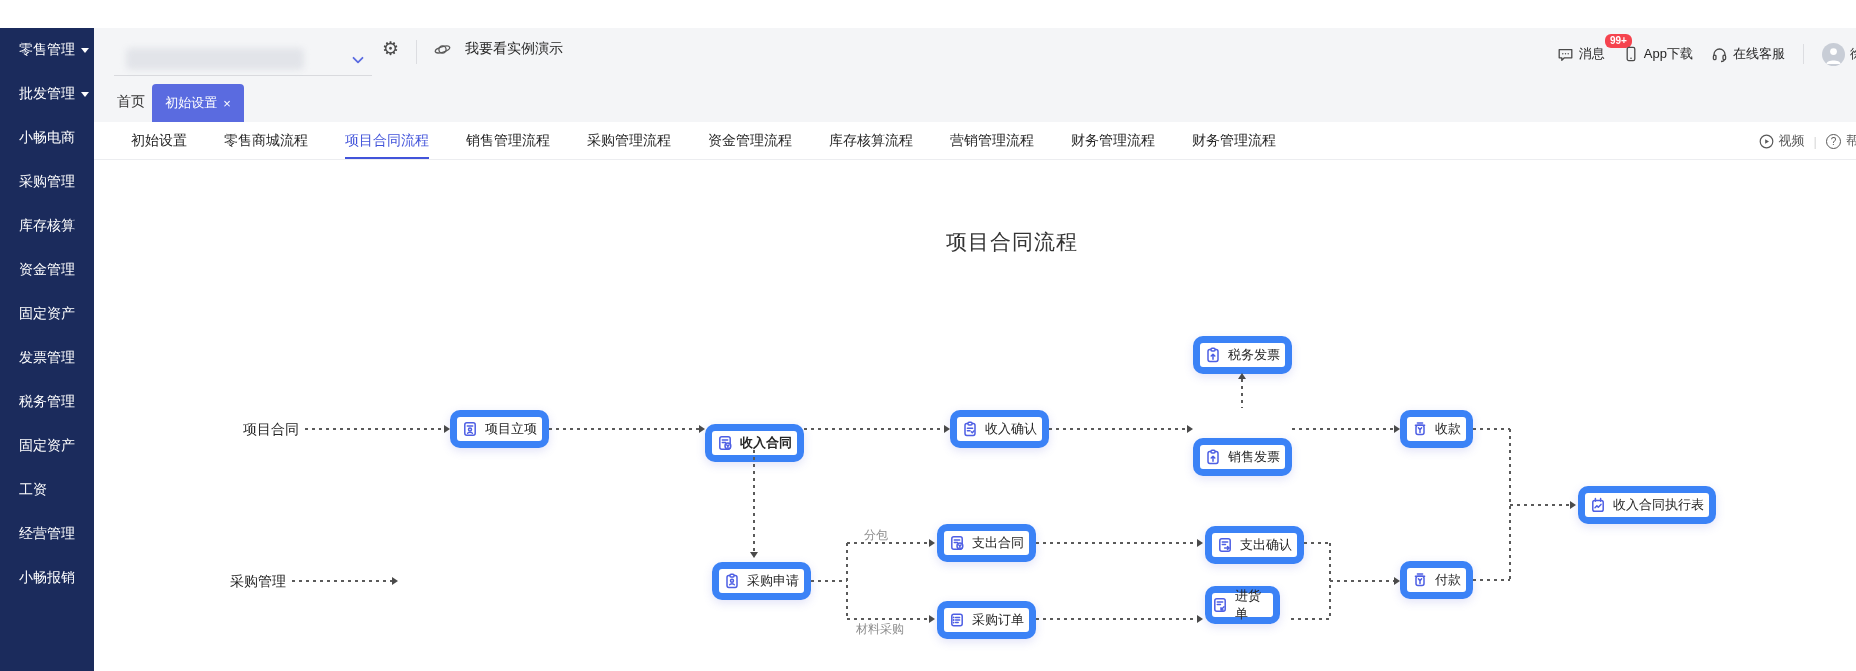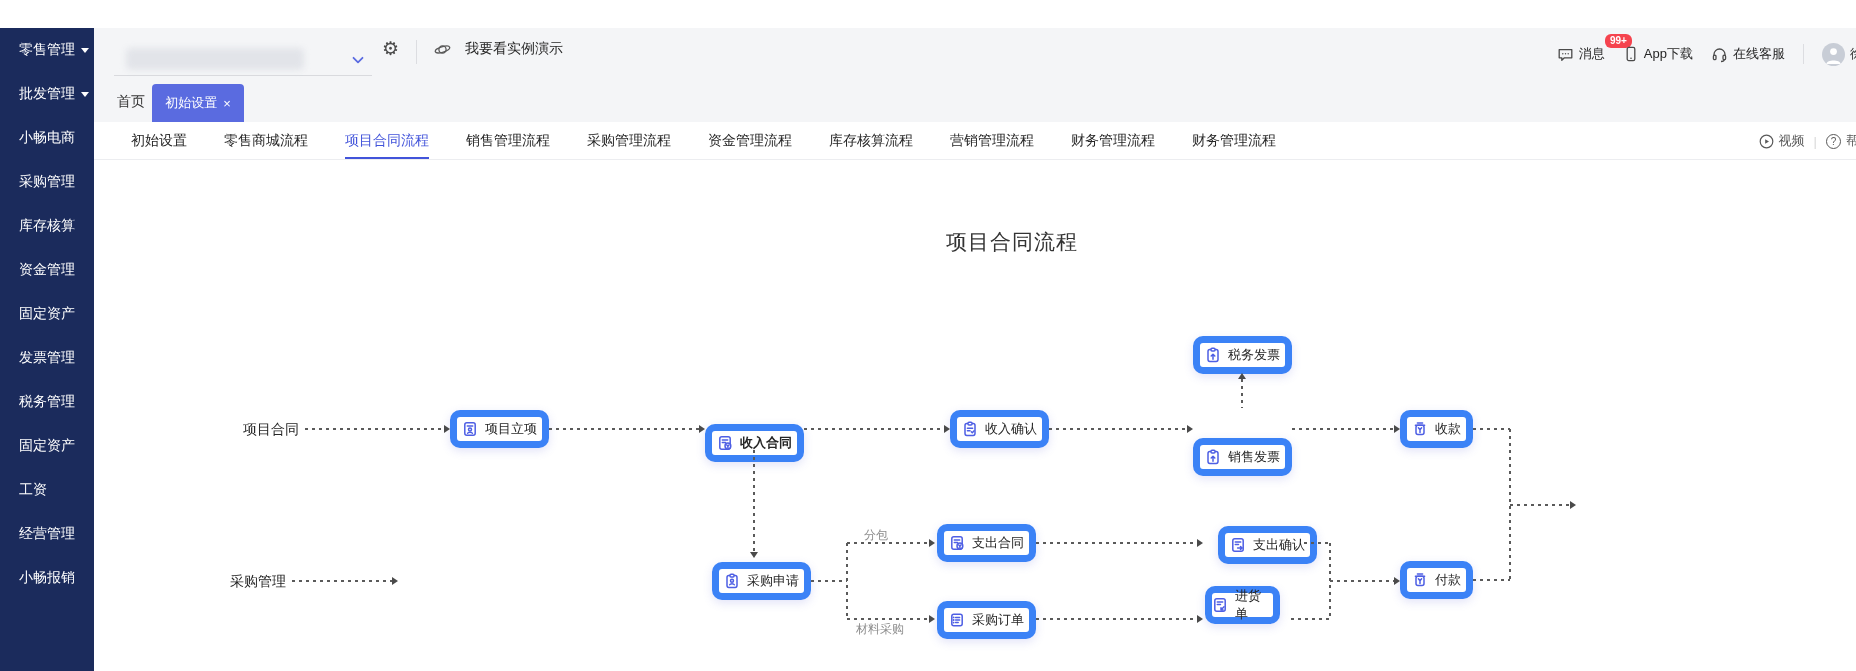--- a/index.html
+++ b/index.html
@@ -313,20 +313,30 @@
   <div class="node" style="left:1306px; top:250px; width:73px;">
     <span>
         <svg class="ic" width="16" height="16" viewBox="0 0 16 16" fill="none" stroke="#4e5fe4" stroke-width="1.5" stroke-linecap="round" stroke-linejoin="round">
           <rect x="4" y="4.2" width="8" height="9.4" rx="2"></rect>
           <path d="M5.4 2h5.2M3.4 4.2h9.2"></path>
           <path d="M6.4 6.8L8 8.8l1.6-2M8 8.8v2.6"></path>
         </svg>
       </span>
     <span>收款</span>
   </div>
+  <div class="node" style="left:1484px; top:326px; width:138px;">
+    <span>
+        <svg class="ic" width="16" height="16" viewBox="0 0 16 16" fill="none" stroke="#4e5fe4" stroke-width="1.5" stroke-linecap="round" stroke-linejoin="round">
+          <rect x="2.8" y="3.4" width="10.4" height="10.8" rx="1.8"></rect>
+          <path d="M5.4 1.6v2.6M10.6 1.6v2.6"></path>
+          <path d="M5 10.8l1.9-2 1.4 1.4 2.7-2.8"></path>
+        </svg>
+      </span>
+    <span>收入合同执行表</span>
+  </div>
 
   <div class="node" style="left:618px; top:402px; width:99px;">
     <span>
         <svg class="ic" width="16" height="16" viewBox="0 0 16 16" fill="none" stroke="#4e5fe4" stroke-width="1.5" stroke-linecap="round" stroke-linejoin="round">
           <rect x="3" y="2.6" width="10" height="11.8" rx="1.8"></rect>
           <rect x="6" y="1.2" width="4" height="2.8" rx="1" fill="#fff"></rect>
           <circle cx="8" cy="7.8" r="1.5"></circle>
           <path d="M5.7 11.8c.6-1.4 4-1.4 4.6 0"></path>
         </svg>
       </span>
@@ -336,21 +346,21 @@
     <span>
         <svg class="ic" width="16" height="16" viewBox="0 0 16 16" fill="none" stroke="#4e5fe4" stroke-width="1.5" stroke-linecap="round" stroke-linejoin="round">
           <rect x="2.8" y="1.8" width="10.4" height="12.4" rx="2"></rect>
           <path d="M5.3 4.9h5.4M5.3 7.6h3.2"></path>
           <circle cx="10.9" cy="11" r="2.9" fill="#fff"></circle>
           <path d="M9.8 9.9l1.1 1.3 1.1-1.3M10.9 11.2v1.6"></path>
         </svg>
       </span>
     <span>支出合同</span>
   </div>
-  <div class="node" style="left:1111px; top:366px; width:99px;margin-left:13px;">
+  <div class="node" style="left:1111px; top:366px; width:99px;">
     <span>
         <svg class="ic" width="16" height="16" viewBox="0 0 16 16" fill="none" stroke="#4e5fe4" stroke-width="1.5" stroke-linecap="round" stroke-linejoin="round">
           <rect x="2.8" y="1.8" width="10.4" height="12.4" rx="2"></rect>
           <path d="M5.3 4.9h5.4M5.3 7.6h3.2"></path>
           <path d="M7.6 11h4.6M10.5 9.5l1.7 1.5-1.7 1.5"></path>
         </svg>
       </span>
     <span>支出确认</span>
   </div>
   <div class="node" style="left:843px; top:441px; width:99px;">

